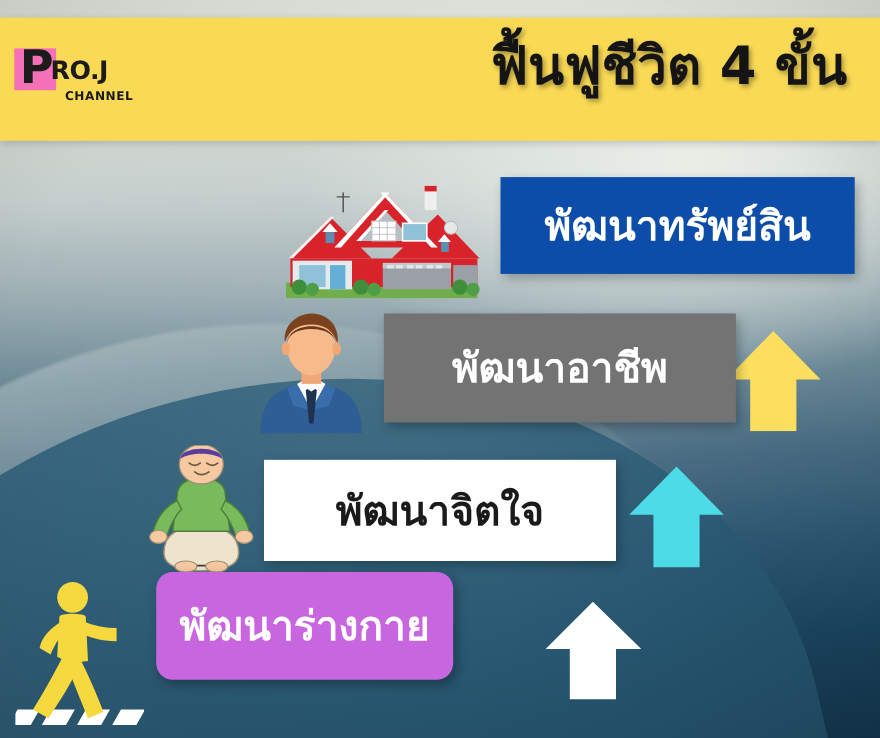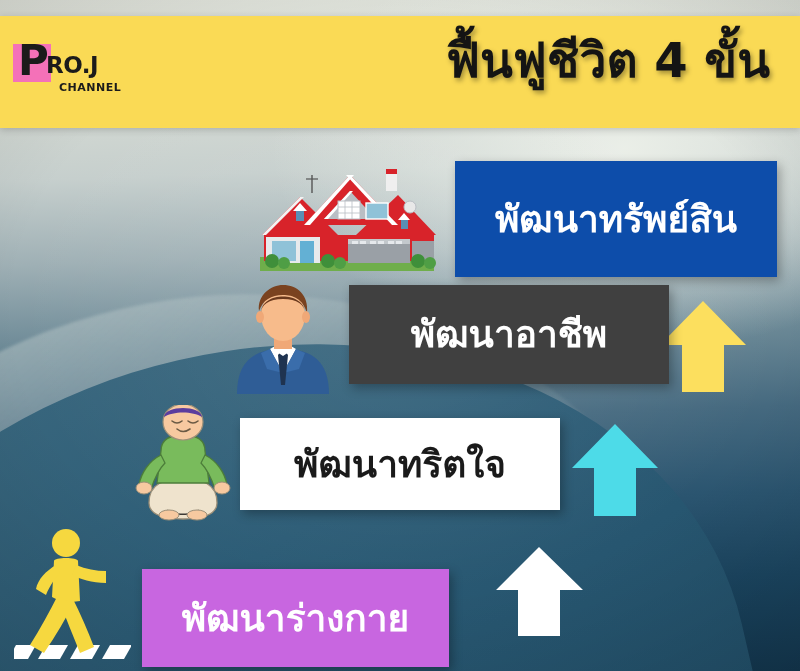--- a/index.html
+++ b/index.html
@@ -125,41 +125,42 @@
     align-items: center;
     justify-content: center;
     font-size: 37px;
     font-weight: 600;
     line-height: 1;
     white-space: nowrap;
     box-shadow: 3px 4px 10px rgba(0,0,0,0.30);
   }
   #bar-assets {
     left: 455px; top: 161px;
-    width: 322px; height: 116px;
+    width: 322px; height: 88px;
     background: #0d4daa;
     color: #ffffff;
   }
   #bar-career {
     left: 349px; top: 285px;
     width: 320px; height: 99px;
-    background: #404040;
+    background: #737373;
     color: #ffffff;
   }
   #bar-mind {
     left: 240px; top: 418px;
     width: 320px; height: 92px;
     background: #ffffff;
     color: #1a1a1a;
   }
   #bar-body {
-    left: 142px; top: 569px;
-    width: 307px; height: 98px;
+    left: 142px; top: 520px;
+    width: 270px; height: 98px;
     background: #c866e0;
     color: #ffffff;
+    border-radius: 15px;
   }
 
   
   .arrow {
     position: absolute;
   }
   #arrow-yellow { left: 660px; top: 301px; width: 86px; height: 91px; }
   #arrow-cyan   { left: 572px; top: 424px; width: 86px; height: 92px; }
   #arrow-white  { left: 496px; top: 547px; width: 87px; height: 89px; }
 
@@ -354,19 +355,19 @@
     </svg>
   </div>
 
   <div class="step-bar" id="bar-assets">
     <span>พัฒนาทรัพย์สิน</span>
   </div>
   <div class="step-bar" id="bar-career">
     <span>พัฒนาอาชีพ</span>
   </div>
   <div class="step-bar" id="bar-mind">
-    <span>พัฒนาทริตใจ</span>
+    <span>พัฒนาจิตใจ</span>
   </div>
   <div class="step-bar" id="bar-body">
     <span>พัฒนาร่างกาย</span>
   </div>
 
 </div>
 
 </body></html>

